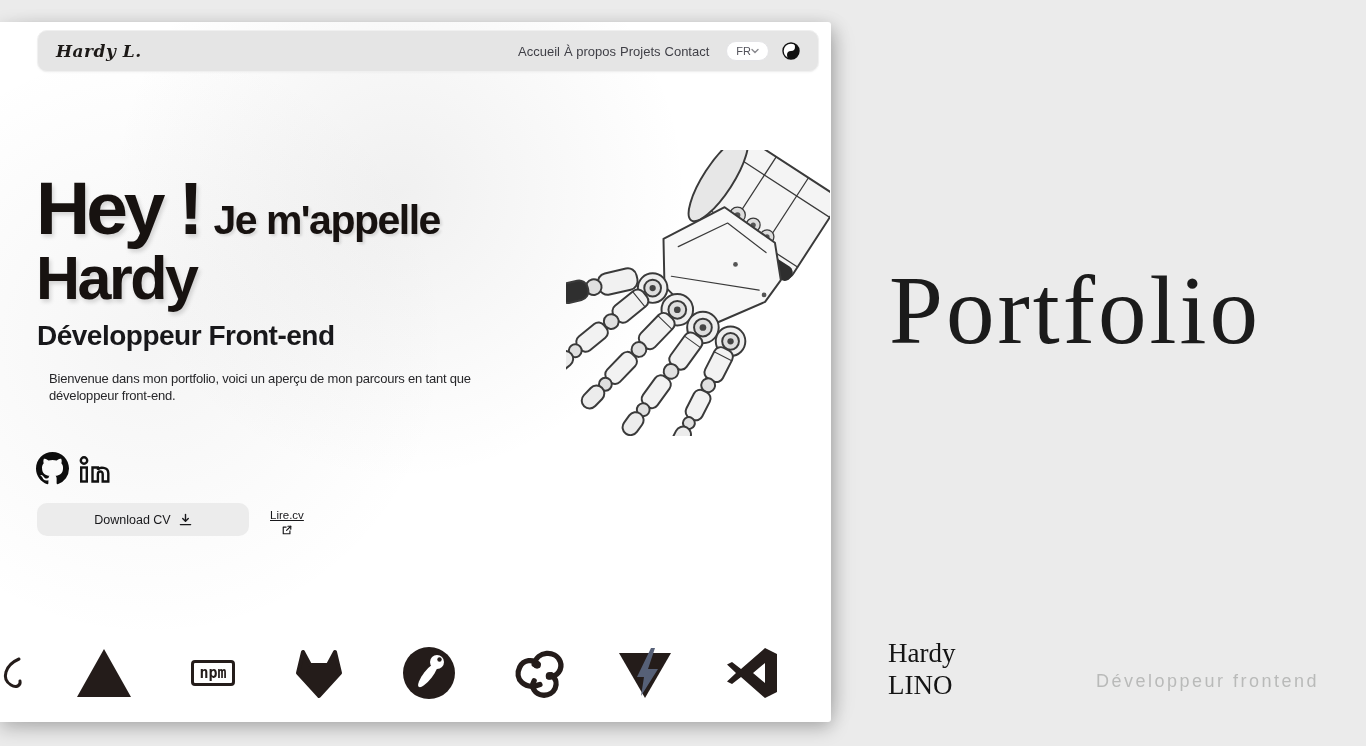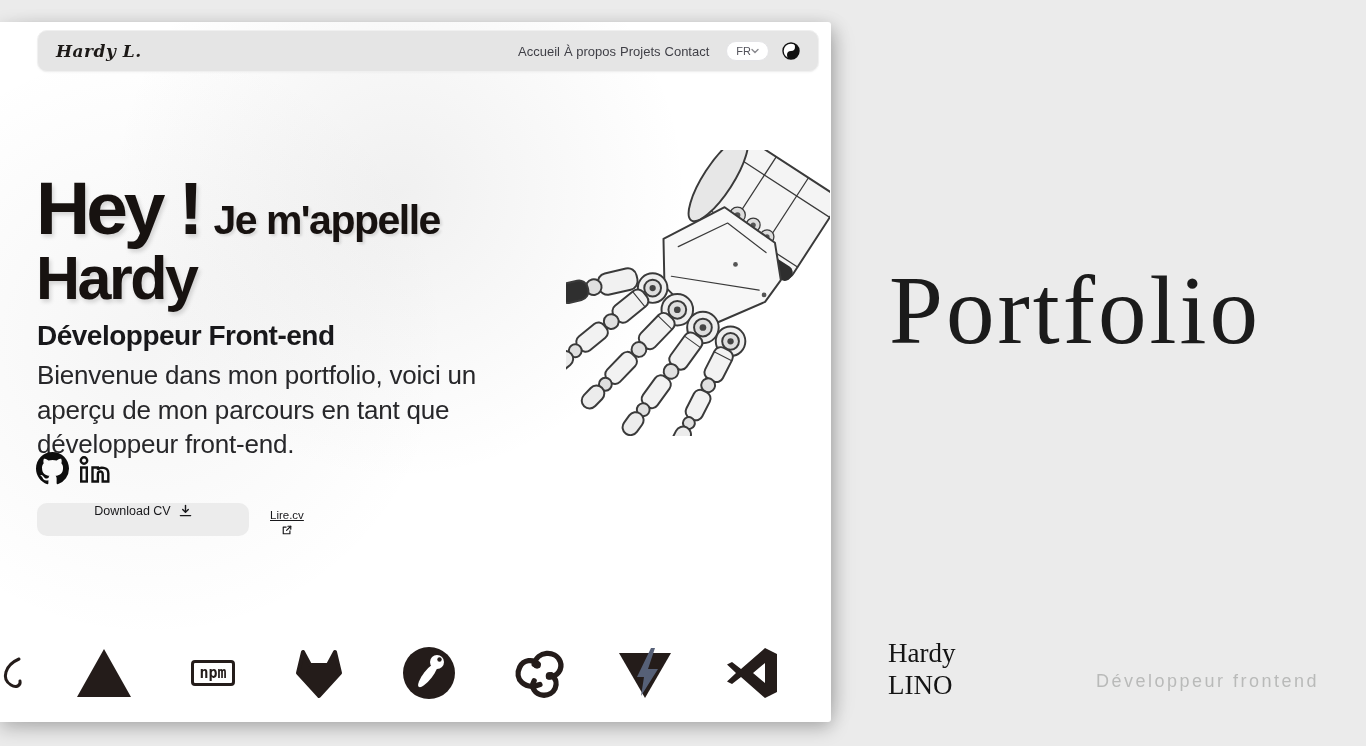--- a/index.html
+++ b/index.html
@@ -27,26 +27,26 @@
   .theme-btn{margin-left:13px;cursor:pointer;display:flex;align-items:center;}
 
   .hero-title{position:absolute;left:36px;top:128px;color:#171210;line-height:1;}
   .hero-title .hey{font-size:75px;font-weight:800;letter-spacing:-4px;
                    text-shadow:2px 3px 4px rgba(0,0,0,.15);}
   .hero-title .intro{font-size:41px;font-weight:800;letter-spacing:-1.5px;margin-left:14px;
                      text-shadow:2px 2px 3px rgba(0,0,0,.12);}
   .hero-title .name{font-size:61px;font-weight:800;letter-spacing:-2.5px;margin-top:2px;
                     text-shadow:2px 3px 4px rgba(0,0,0,.15);}
   .hero-role{position:absolute;left:37px;top:298px;font-size:28px;font-weight:700;color:#18181b;letter-spacing:-.5px;}
-  .hero-desc{position:absolute;left:37px;top:336px;width:494px;margin:0;font-size:26px;
+  .hero-desc{position:absolute;left:37px;top:336px;width:494px;margin:12px;font-size:13px;
              line-height:1.33;color:#27272a;letter-spacing:-.2px;}
   .social{position:absolute;left:36px;top:430px;display:flex;align-items:center;gap:9px;}
   .social a{display:flex;cursor:pointer;}
   .cv-btn{position:absolute;left:37px;top:481px;width:212px;height:33px;background:#ececec;border:none;
-          border-radius:10px;display:flex;align-items:flex-start;justify-content:center;gap:8px;
+          border-radius:10px;display:flex;align-items:center;justify-content:center;gap:8px;
           font-family:"Liberation Sans",sans-serif;font-size:12.5px;color:#18181b;cursor:pointer;}
   .lirecv{position:absolute;left:270px;top:487px;font-size:11.5px;color:#18181b;text-decoration:underline;
           display:flex;align-items:center;gap:4px;cursor:pointer;flex-direction:column;}
 
   .hand{position:absolute;left:566px;top:128px;}
 
   .logos{position:absolute;left:8px;top:614px;width:712px;height:74px;}
   .logo-item{position:absolute;top:0;height:74px;display:flex;align-items:center;justify-content:center;}
   .npm-box{border:3px solid #241c1a;border-radius:4px;padding:1px 5px;background:#fff;}
   .npm-box span{font-family:"DejaVu Sans Mono",monospace;font-weight:bold;font-size:15px;

